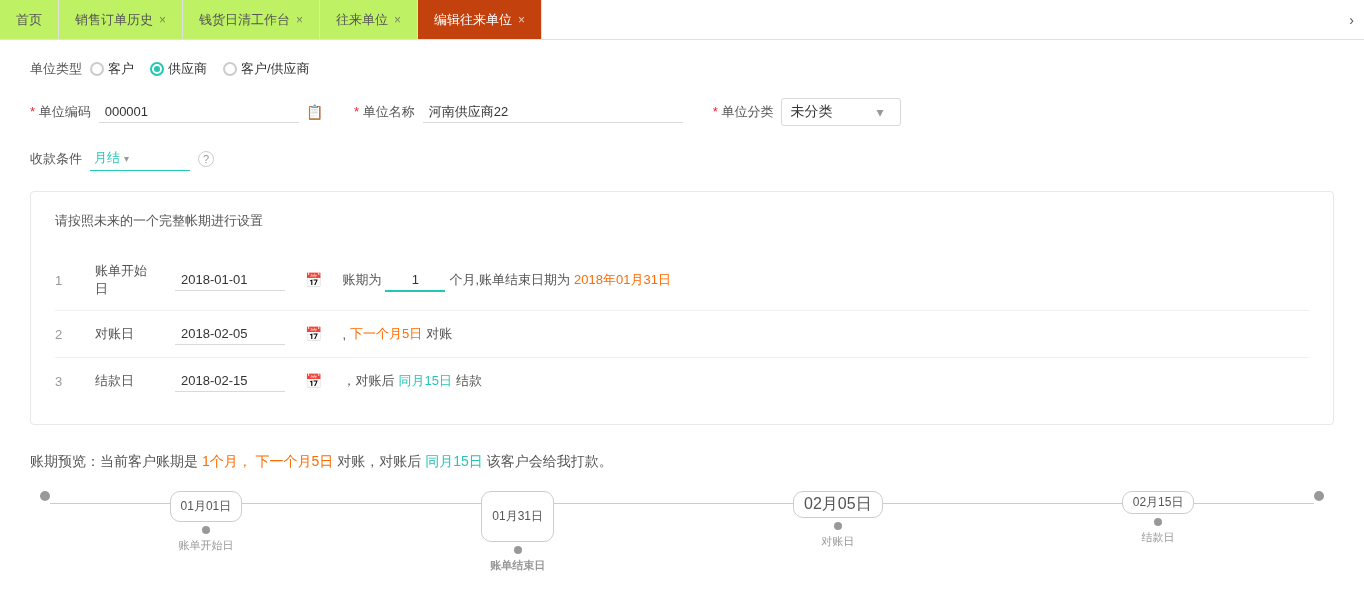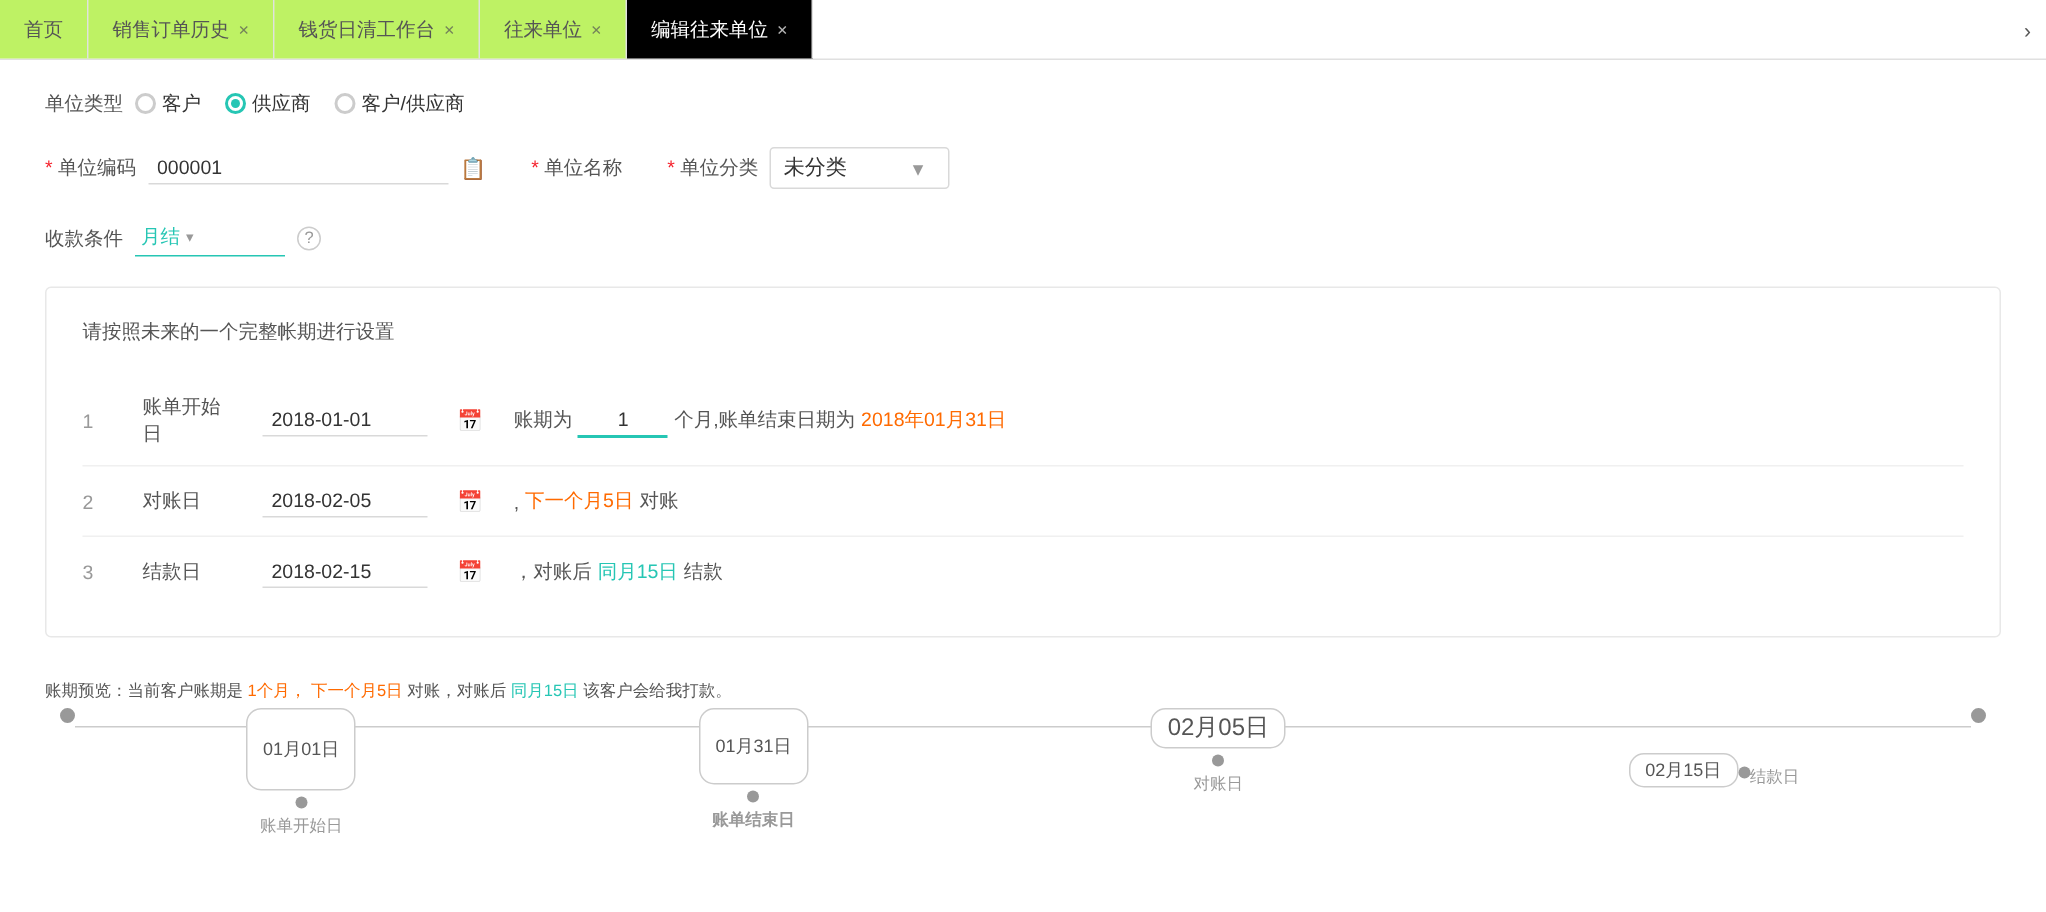--- a/index.html
+++ b/index.html
@@ -19,21 +19,21 @@
       padding: 0 16px;
       cursor: pointer;
       color: #555;
       font-size: 13px;
       border-right: 1px solid #e0e0e0;
       gap: 6px;
       white-space: nowrap;
       background: #bef264;
     }
     .tab-item.active {
-      background: #000000;
+      background: #c2410c;
       color: #fff;
     }
     .tab-close {
       font-size: 12px;
       color: inherit;
       opacity: 0.7;
       cursor: pointer;
     }
     .tab-more {
       display: flex;
@@ -234,23 +234,23 @@
       outline: none;
       text-align: center;
     }
 
     
     .preview-section {
       margin-top: 16px;
       padding-top: 12px;
     }
     .preview-text {
-      font-size: 11px;
-      color: #555;
-      margin-bottom: 4px;
+      font-size: 14px;
+      color: #555;
+      margin-bottom: 20px;
     }
   </style>
 </head>
 <body>
 
 <div class="tab-bar">
   <div class="tab-item">
     <span>首页</span>
   </div>
   <div class="tab-item">
@@ -297,20 +297,21 @@
   </div>
 
   <div class="form-row">
     <div class="form-group">
       <span class="form-label required">单位编码</span>
       <input class="form-input input-medium" type="text" value="000001" style="">
       <span class="cal-icon">📋</span>
     </div>
     <div class="form-group">
       <span class="form-label required">单位名称</span>
+      <input class="form-input input-long" type="text" value="河南供应商22" style="">
     </div>
     <div class="form-group">
       <span class="form-label required">单位分类</span>
       <div class="select-wrap2">
         <span>未分类</span>
         <span style="margin-left:40px;color:#999;">▾</span>
       </div>
     </div>
   </div>
 
@@ -381,38 +382,38 @@
 
         <div style="position:absolute; top:12px; left:10px; right:10px; height:1px; background:#ccc; z-index:0;"></div>
 
         <div style="position:relative;z-index:1;display:flex;align-items:center;">
           <div style="width:10px;height:10px;border-radius:50%;background:#999;border:2px solid #999;"></div>
         </div>
 
         <div style="flex:1; display:flex; justify-content:space-around; position:relative; z-index:1;">
 
           <div style="display:flex;flex-direction:column;align-items:center;">
-            <div style="border:1px solid #ccc;border-radius:10px;padding:18px 10px;font-size:12px;color:#555;background:#fff;margin-bottom:4px;">01月01日</div>
+            <div style="border:1px solid #ccc;border-radius:10px;padding:6px 10px;font-size:12px;color:#555;background:#fff;margin-bottom:4px;">01月01日</div>
             <div style="width:8px;height:8px;border-radius:50%;background:#999;"></div>
             <div style="font-size:11px;color:#999;margin-top:4px;">账单开始日</div>
           </div>
 
           <div style="display:flex;flex-direction:column;align-items:center;">
             <div style="border:1px solid #ccc;border-radius:10px;padding:16px 10px;font-size:12px;color:#555;background:#fff;margin-bottom:4px;">01月31日</div>
             <div style="width:8px;height:8px;border-radius:50%;background:#999;"></div>
             <div style="font-size:11px;color:#999;margin-top:4px;font-weight:bold;">账单结束日</div>
           </div>
 
           <div style="display:flex;flex-direction:column;align-items:center;">
             <div style="border:1px solid #ccc;border-radius:10px;padding:2px 10px;font-size:16px;color:#555;background:#fff;margin-bottom:4px;">02月05日</div>
             <div style="width:8px;height:8px;border-radius:50%;background:#999;"></div>
             <div style="font-size:11px;color:#999;margin-top:4px;">对账日</div>
           </div>
 
-          <div style="display:flex;flex-direction:row;align-items:center;">
+          <div style="display:flex;flex-direction:column;align-items:center;">
             <div style="border:1px solid #ccc;border-radius:10px;padding:2px 10px;font-size:12px;color:#555;background:#fff;margin-bottom:4px;">02月15日</div>
             <div style="width:8px;height:8px;border-radius:50%;background:#999;"></div>
             <div style="font-size:11px;color:#999;margin-top:4px;">结款日</div>
           </div>
         </div>
 
         <div style="position:relative;z-index:1;display:flex;align-items:center;">
           <div style="width:10px;height:10px;border-radius:50%;background:#999;border:2px solid #999;"></div>
         </div>
       </div>

